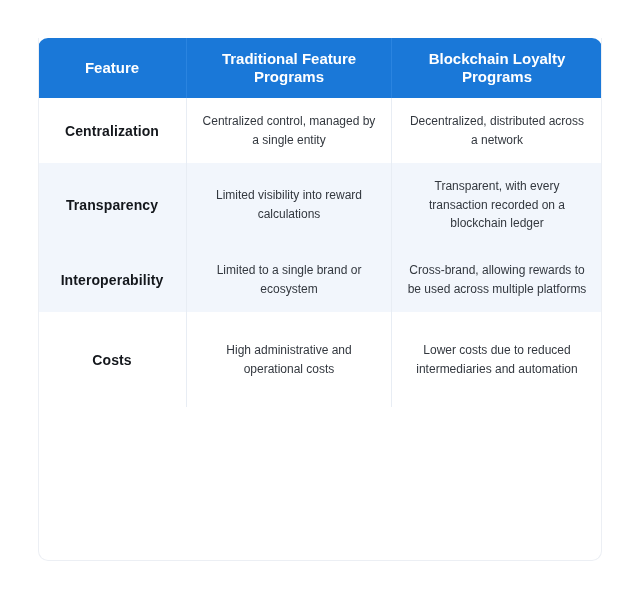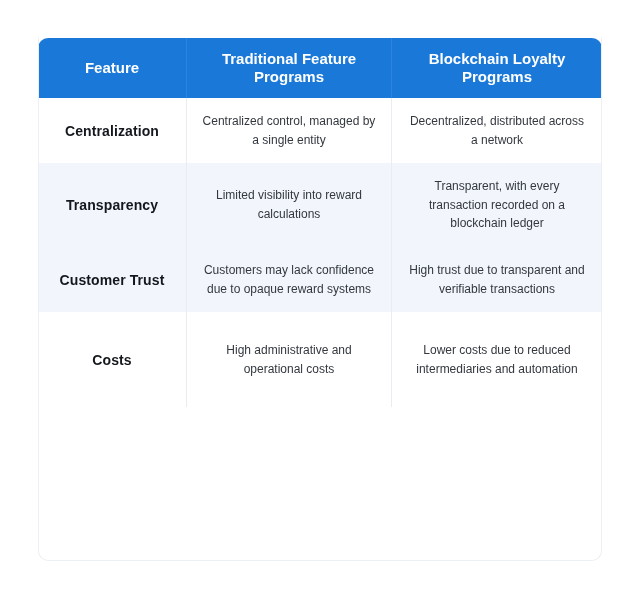--- a/index.html
+++ b/index.html
@@ -142,23 +142,23 @@
           <td class="cell-feature">Centralization</td>
           <td class="cell-body">Centralized control, managed by a single entity</td>
           <td class="cell-body">Decentralized, distributed across a network</td>
         </tr>
         <tr class="row-even">
           <td class="cell-feature">Transparency</td>
           <td class="cell-body">Limited visibility into reward calculations</td>
           <td class="cell-body">Transparent, with every transaction recorded on a blockchain ledger</td>
         </tr>
         <tr class="row-even">
-          <td class="cell-feature">Customer Trust</td>
-          <td class="cell-body">Customers may lack confidence due to opaque reward systems</td>
-          <td class="cell-body">High trust due to transparent and verifiable transactions</td>
+          <td class="cell-feature">Interoperability</td>
+          <td class="cell-body">Limited to a single brand or ecosystem</td>
+          <td class="cell-body">Cross-brand, allowing rewards to be used across multiple platforms</td>
         </tr>
         <tr class="row-odd row-last">
           <td class="cell-feature">Costs</td>
           <td class="cell-body">High administrative and operational costs</td>
           <td class="cell-body">Lower costs due to reduced intermediaries and automation</td>
         </tr>
       </tbody>
     </table>
     <div class="table-border-overlay"></div>
   </div>

